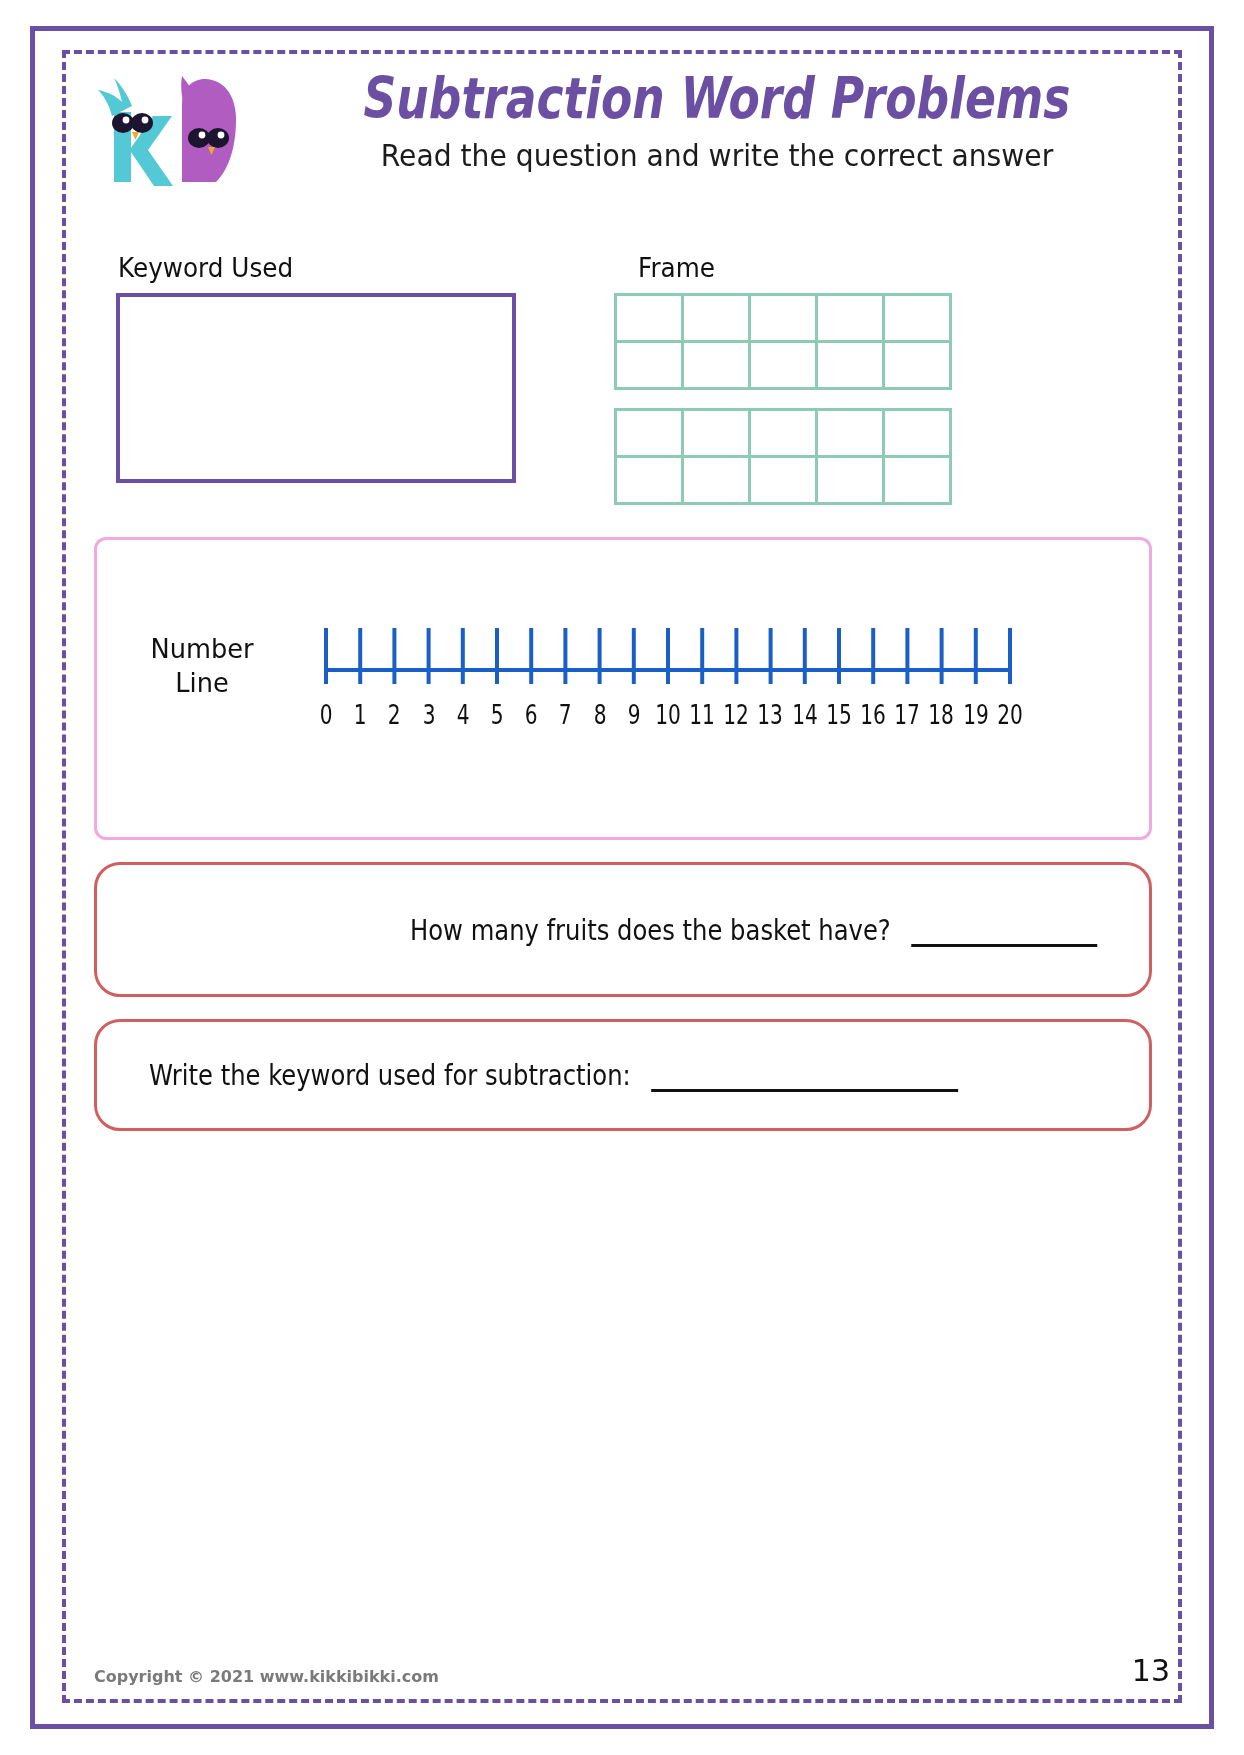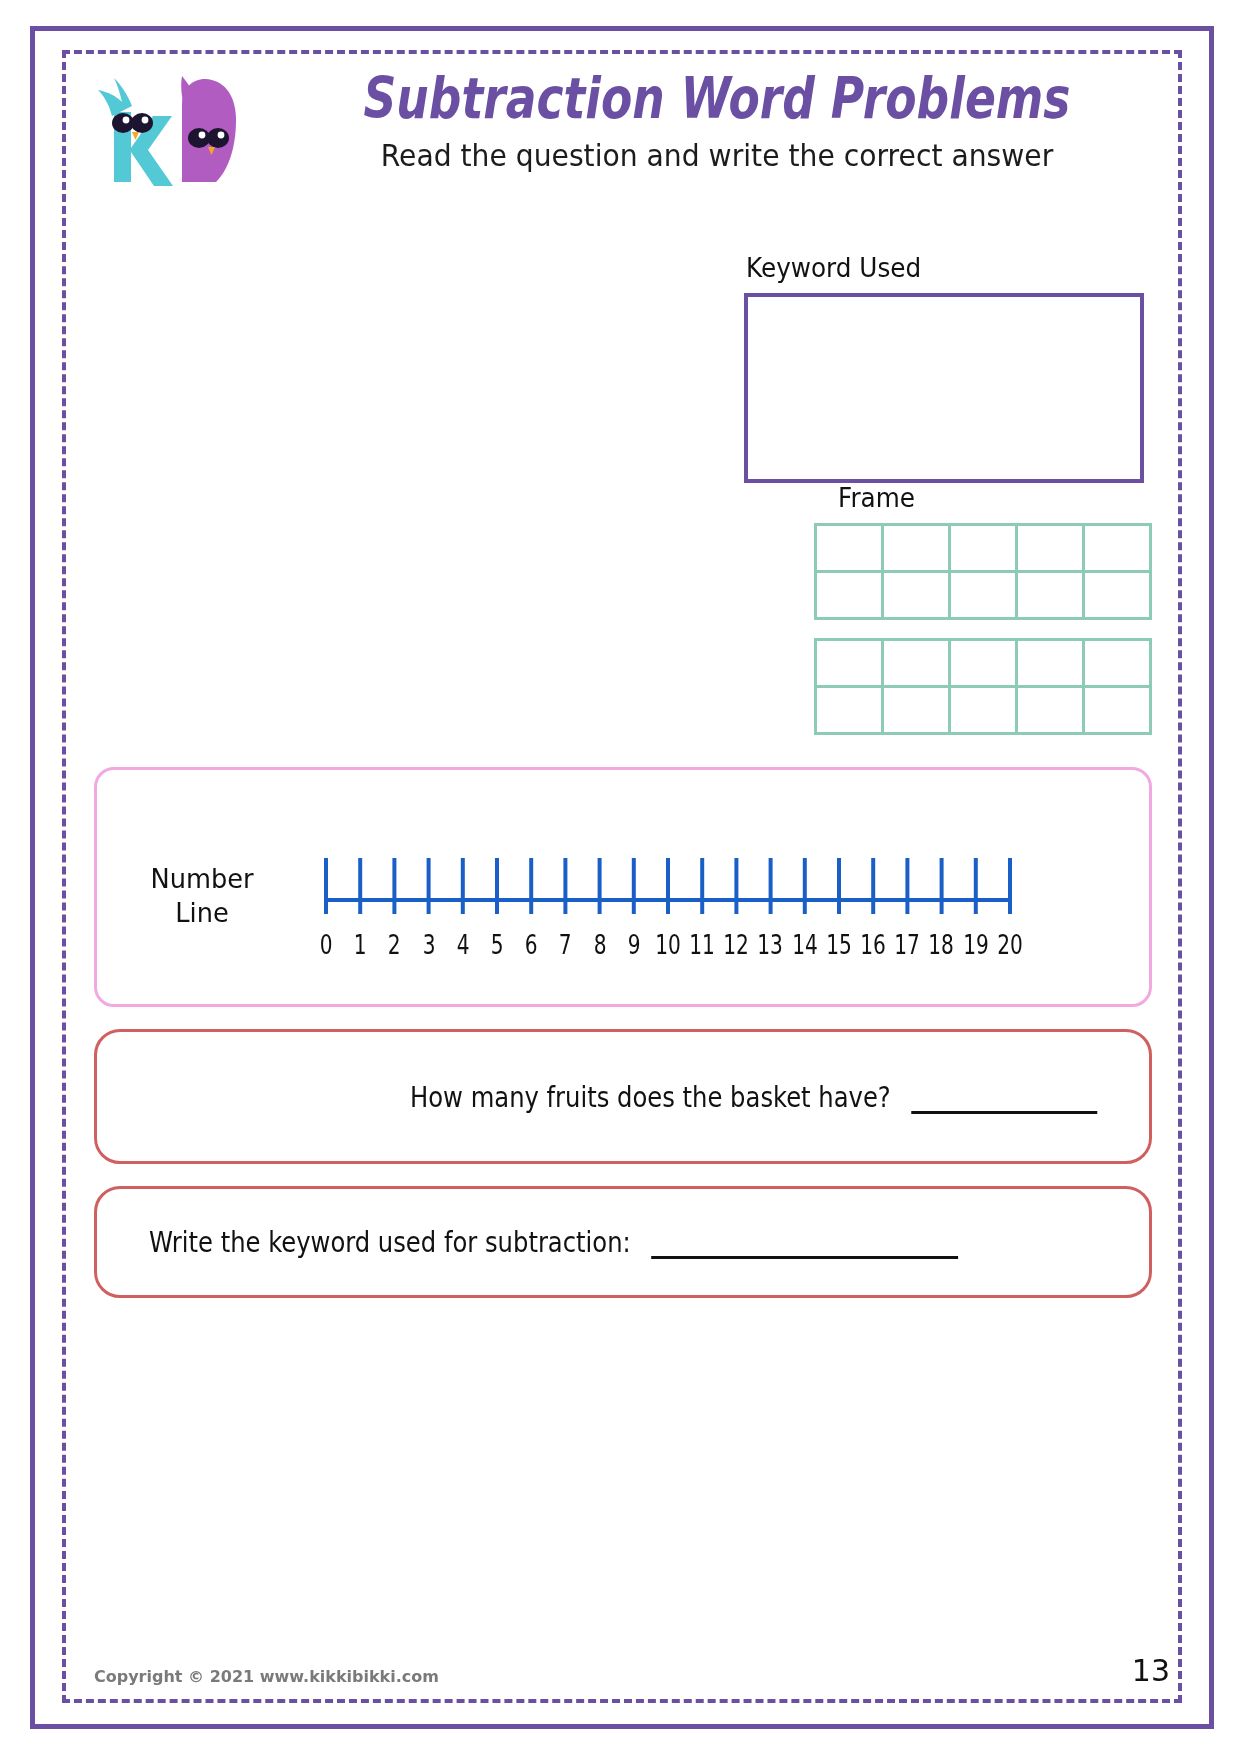--- a/index.html
+++ b/index.html
@@ -78,25 +78,24 @@
     color:#111;
     text-align:center;
     transform:scaleX(.92);
     transform-origin:center;
   }
 
   
   .mid-row{
     margin:32px 20px 0 22px;
     display:flex;
-    align-items:flex-end;
-    flex-direction:column;
+    align-items:flex-start;
   }
   .kw-col{width:430px;}
-  .frame-col{margin-left:62px;}
+  .frame-col{margin-left:90px;}
   .col-label{
     font-family:"DejaVu Sans", sans-serif;
     font-size:26px;
     color:#111;
     margin-left:24px;
     margin-bottom:10px;
     transform:scaleX(.95);
     transform-origin:left center;
   }
   .keyword-box{
@@ -118,22 +117,22 @@
   .tenframe .cell{
     border-right:3.5px solid #8ecbb4;
     border-bottom:3.5px solid #8ecbb4;
   }
   .tenframe + .tenframe{margin-top:18px;}
 
   
   .numline-box{
     margin:32px 20px 0 22px;
     border:3.5px solid #f2a8e0;
-    border-radius:20px;
-    height:240px;
+    border-radius:12px;
+    height:303px;
     position:relative;
     box-sizing:border-box;
     padding-left:21px;
   }
   .numline-label{
     position:absolute;left:30px;top:92px;
     font-family:"DejaVu Sans", sans-serif;
     font-size:27px;line-height:1.25;
     color:#111;text-align:center;width:150px;
     transform:scaleX(.95);

